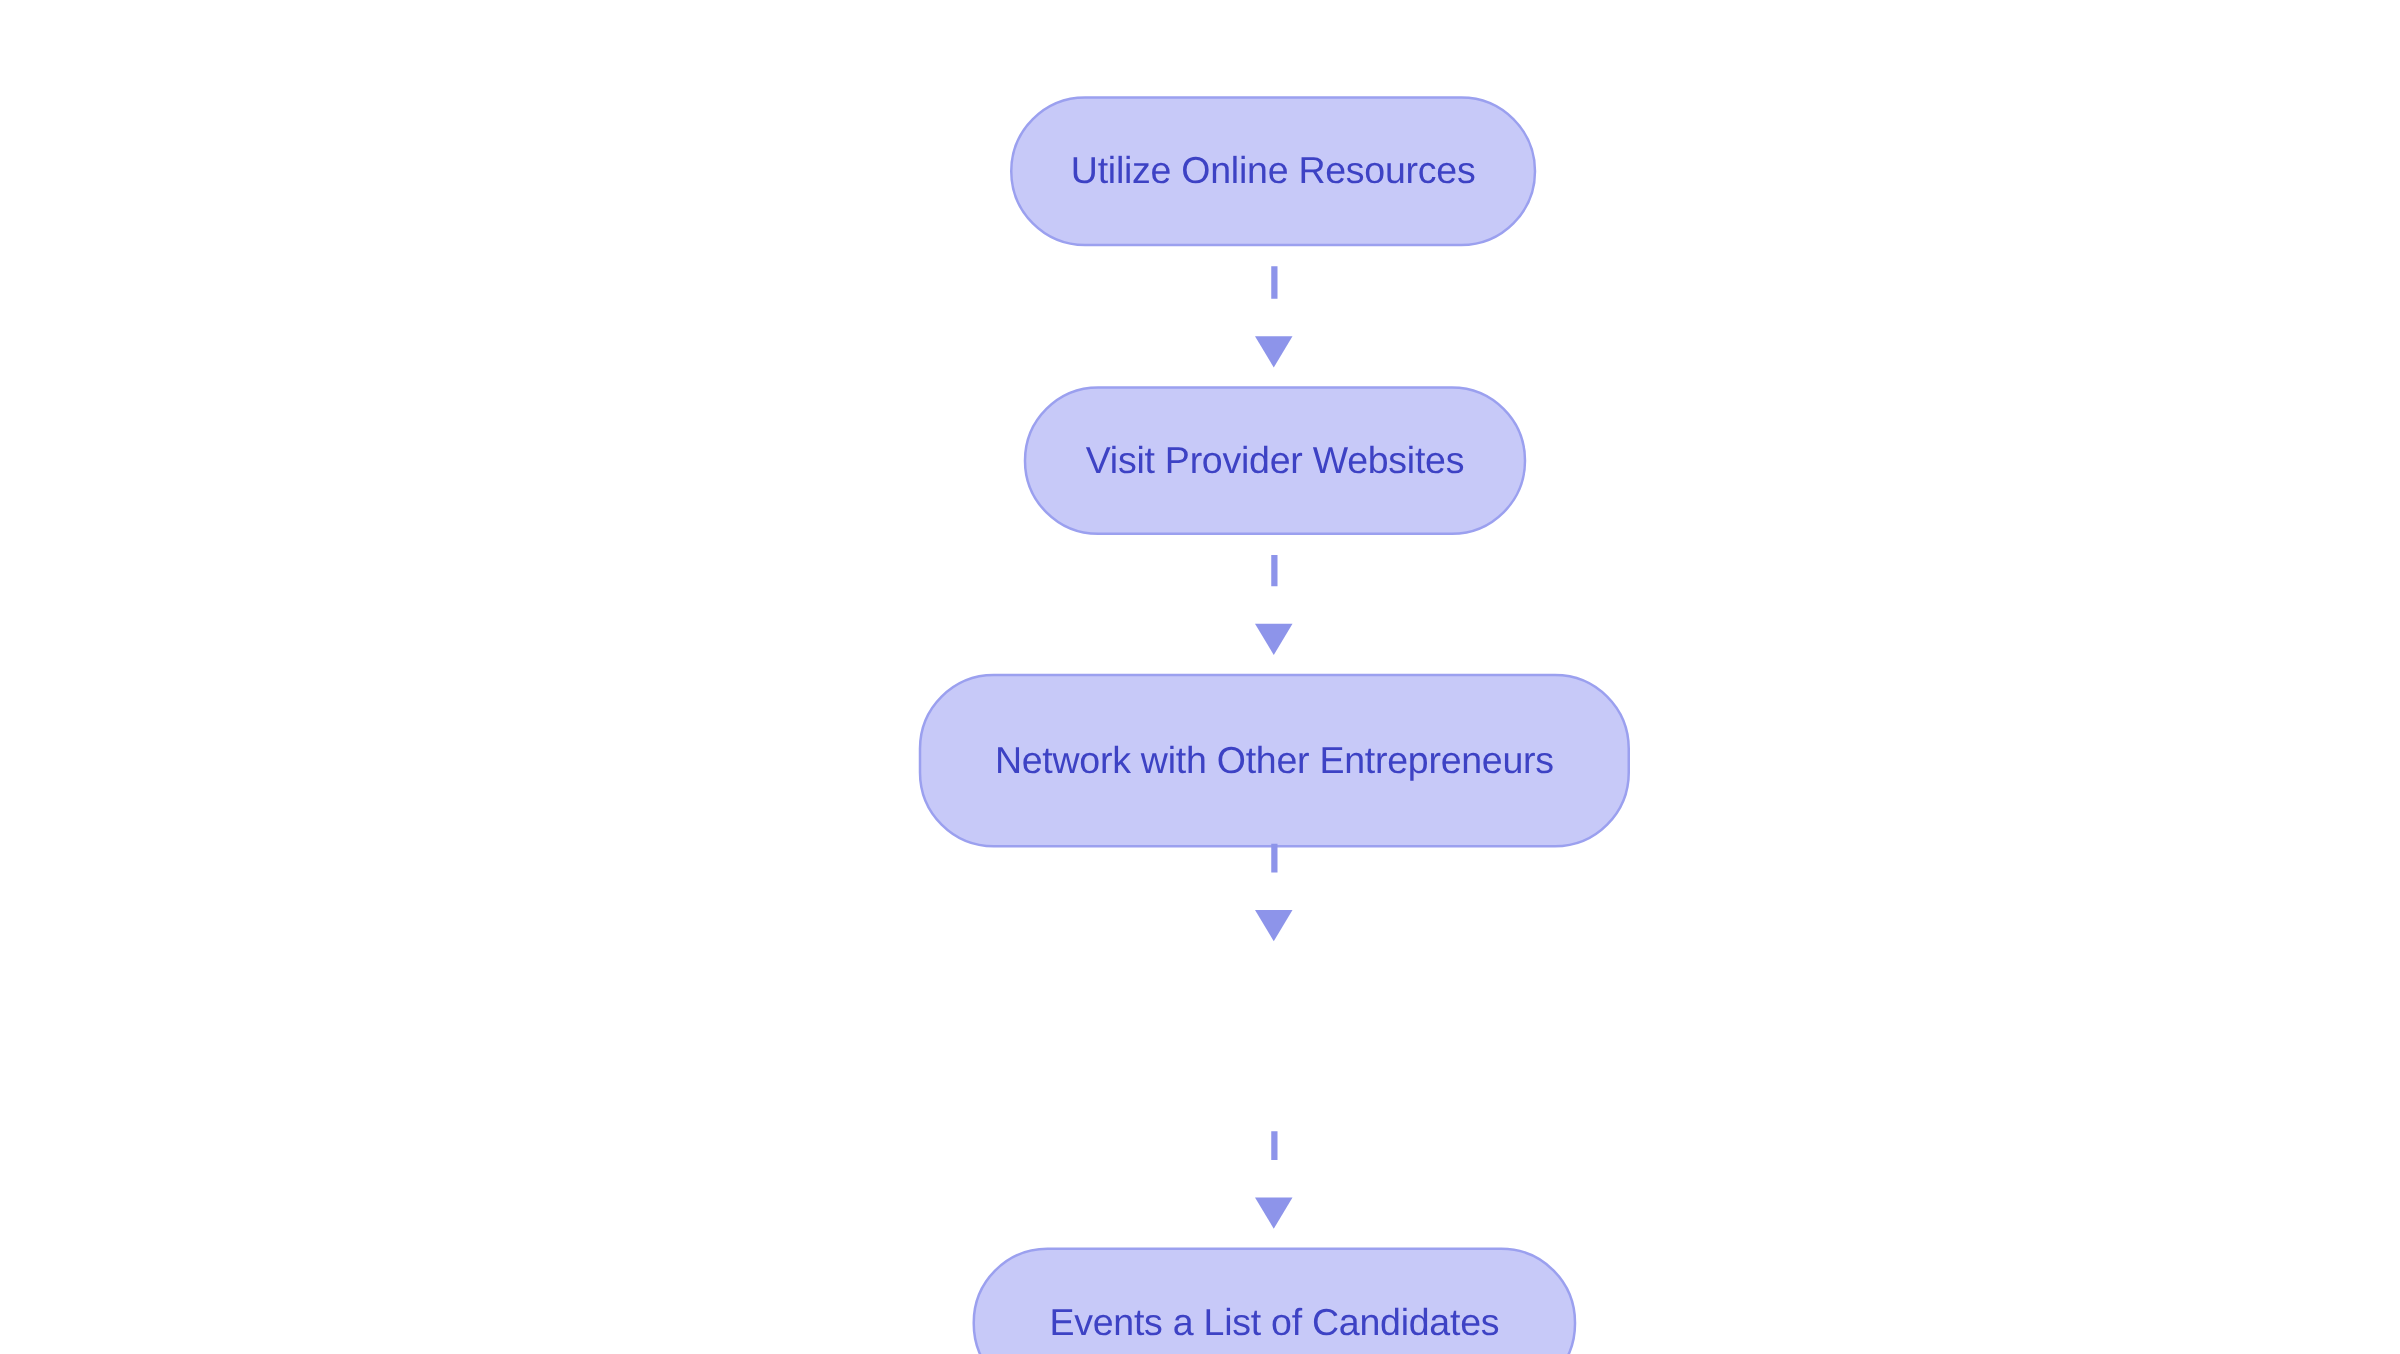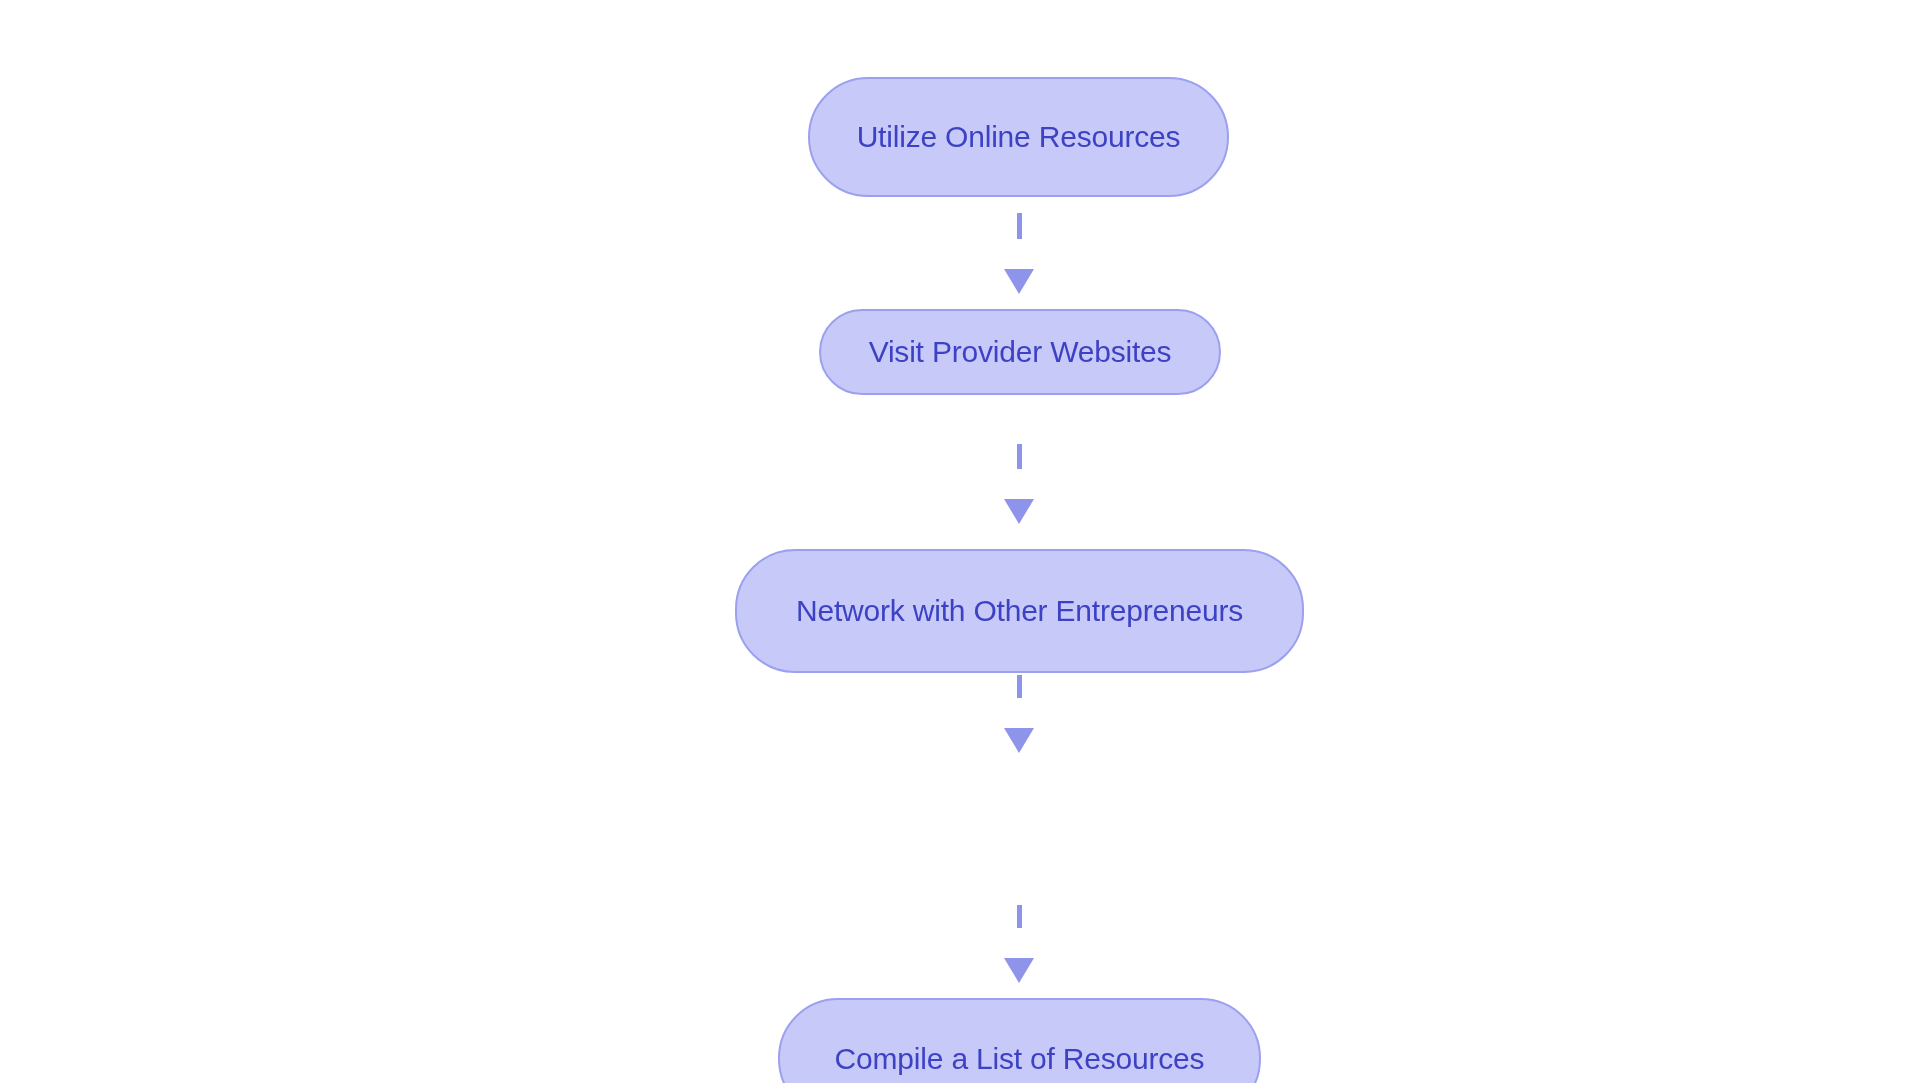--- a/index.html
+++ b/index.html
@@ -28,22 +28,22 @@
     border: 2px solid var(--node-border);
     border-radius: 60px;
     color: var(--node-text);
     font-size: 30px;
     font-weight: 500;
     letter-spacing: -0.2px;
     text-align: center;
     white-space: nowrap;
   }
   .n1 { left: 748px; top: 17px;  width: 421px; height: 120px; }
-  .n2 { left: 759px; top: 249px; width: 402px; height: 86px; }
-  .n3 { left: 675px; top: 489px; width: 569px; height: 124px; }
+  .n2 { left: 759px; top: 249px; width: 402px; height: 119px; }
+  .n3 { left: 675px; top: 479px; width: 569px; height: 139px; }
   .n4 { left: 711px; top: 708px; width: 496px; height: 121px; }
   .n5 { left: 718px; top: 938px; width: 483px; height: 121px; }
   .arrow {
     position: absolute;
     left: 944px;            
     width: 30px;
     display: flex;
     flex-direction: column;
     align-items: center;
   }
@@ -96,16 +96,16 @@
     <div class="arrow-head"></div>
   </div>
 
 
   <div class="arrow a4">
     <div class="arrow-line"></div>
     <div class="arrow-head"></div>
   </div>
 
   <div class="node n5">
-    <span>Compile a List of Resources</span>
+    <span>Events a List of Candidates</span>
   </div>
 
 </div>
 
 </body></html>

